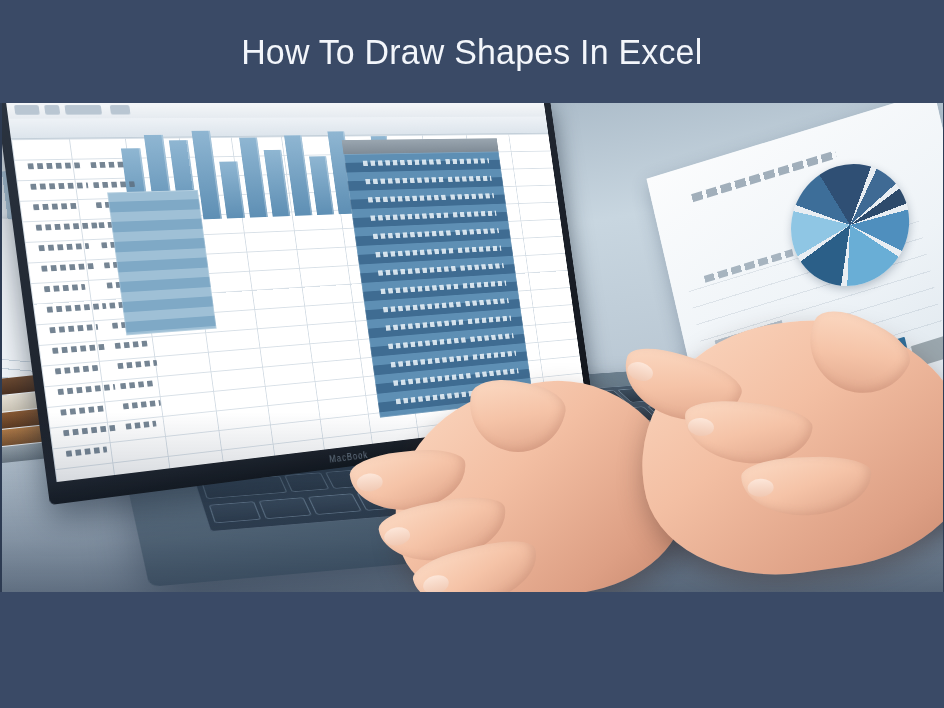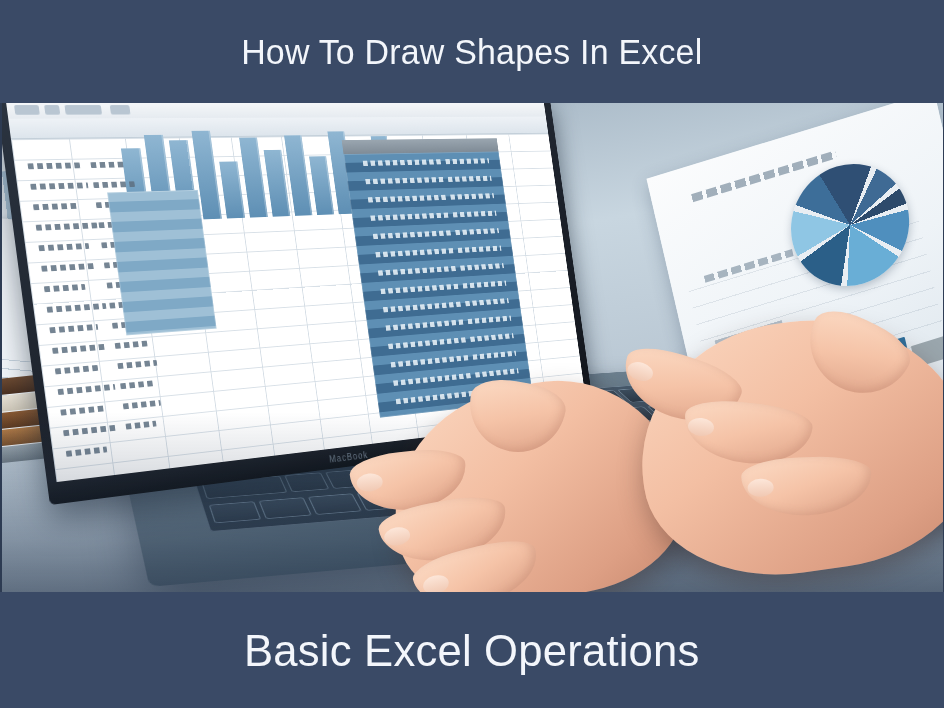--- a/index.html
+++ b/index.html
@@ -597,17 +597,14 @@
             <span class="nail" style="left:6px;top:20px"></span>
           </div>
         <div class="finger"></div>
       </div>
 
     </div>
 
     <div class="desk-shadow"></div>
   </div>
 
-  <div class="banner" id="banner-bottom">
-    <div class="banner-title" id="title-bottom">Basic Excel Operations</div>
-  </div>
 
 </div>
 
 </body></html>

